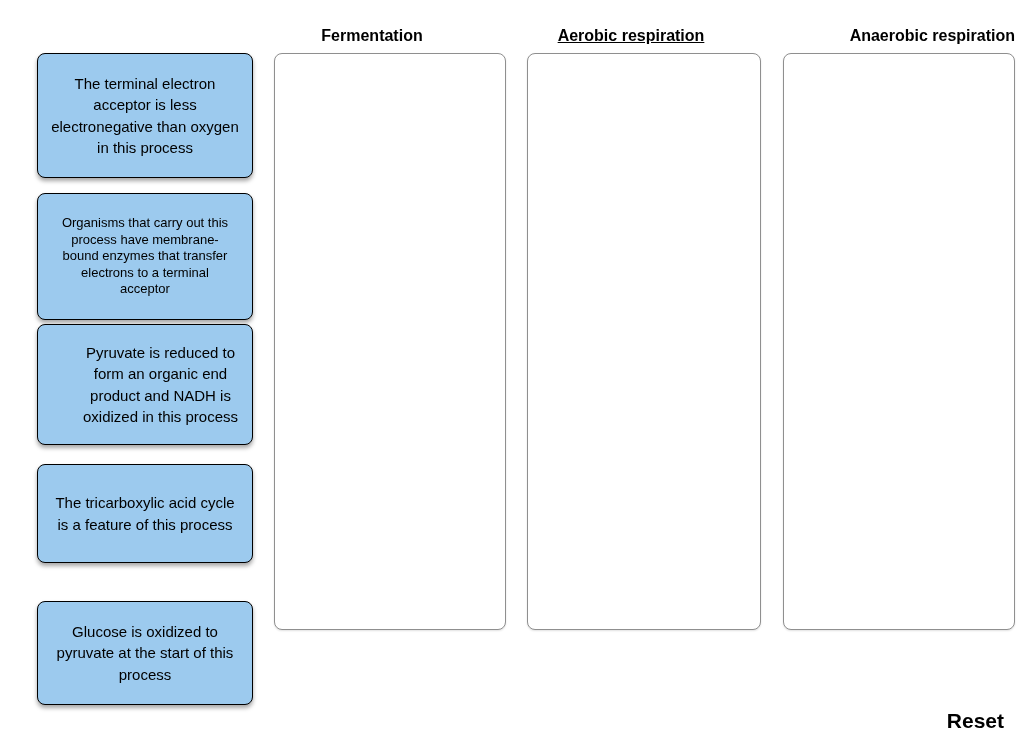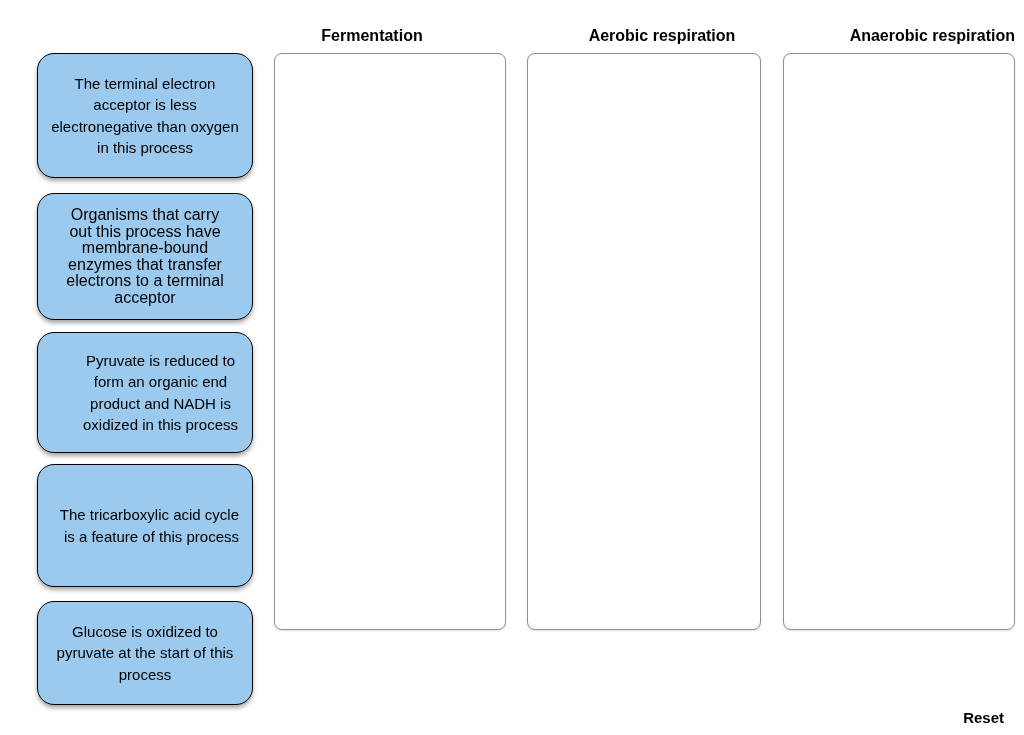--- a/index.html
+++ b/index.html
@@ -18,62 +18,62 @@
     font-family:"Liberation Sans", sans-serif;
     color:var(--text);
   }
   
   .card{
     position:absolute;
     left:37px;width:216px;
     box-sizing:border-box;
     background:var(--card-fill);
     border:1.6px solid var(--card-border);
-    border-radius:17px;
+    border-radius:8px;
     box-shadow:0 3px 4px rgba(0,0,0,0.35);
     display:flex;align-items:center;justify-content:center;
     text-align:center;
     font-size:15px;line-height:21.5px;
     padding:0 13px;
     cursor:move;
   }
   .card-1{top:53px;height:125px;}
-  .card-2{top:193px;height:127px;font-size:16px;line-height:16.5px;padding:0 21px;}
-  .card-3{top:332px;height:121px;padding-left:44px;}
-  .card-4{top:464px;height:123px;text-align:right;}
+  .card-2{top:193px;height:127px;font-size:13px;line-height:16.5px;padding:0 21px;}
+  .card-3{top:324px;height:121px;padding-left:44px;}
+  .card-4{top:464px;height:99px;}
   .card-5{top:601px;height:104px;}
   
   .bin-header{
     position:absolute;
     top:27px;height:19px;
     font-size:16px;font-weight:bold;
     text-align:center;
     white-space:nowrap;
   }
   .h-1{left:256px;width:232px;}
-  .h-2{left:545px;width:234px;}
+  .h-2{left:514px;width:234px;text-decoration:underline;}
   .h-3{left:783px;width:232px;text-align:right;}
   
   .dropzone{
     position:absolute;
     top:53px;height:577px;
     box-sizing:border-box;
     background:#ffffff;
     border:1.5px solid var(--bin-border);
     border-radius:8px;
     box-shadow:0 1px 2px rgba(0,0,0,0.12);
   }
   .z-1{left:274px;width:232px;}
   .z-2{left:527px;width:234px;}
   .z-3{left:783px;width:232px;}
   
   .reset{
     position:absolute;
     right:20px;top:709px;
-    font-size:15px;font-weight:bold;
+    font-size:21px;font-weight:bold;
     cursor:pointer;
     white-space:nowrap;
   }
 </style>
 </head>
 <body>
 
 <div class="stage">
 
   <div class="card card-1">The terminal electron acceptor is less electronegative than oxygen in this process</div>

